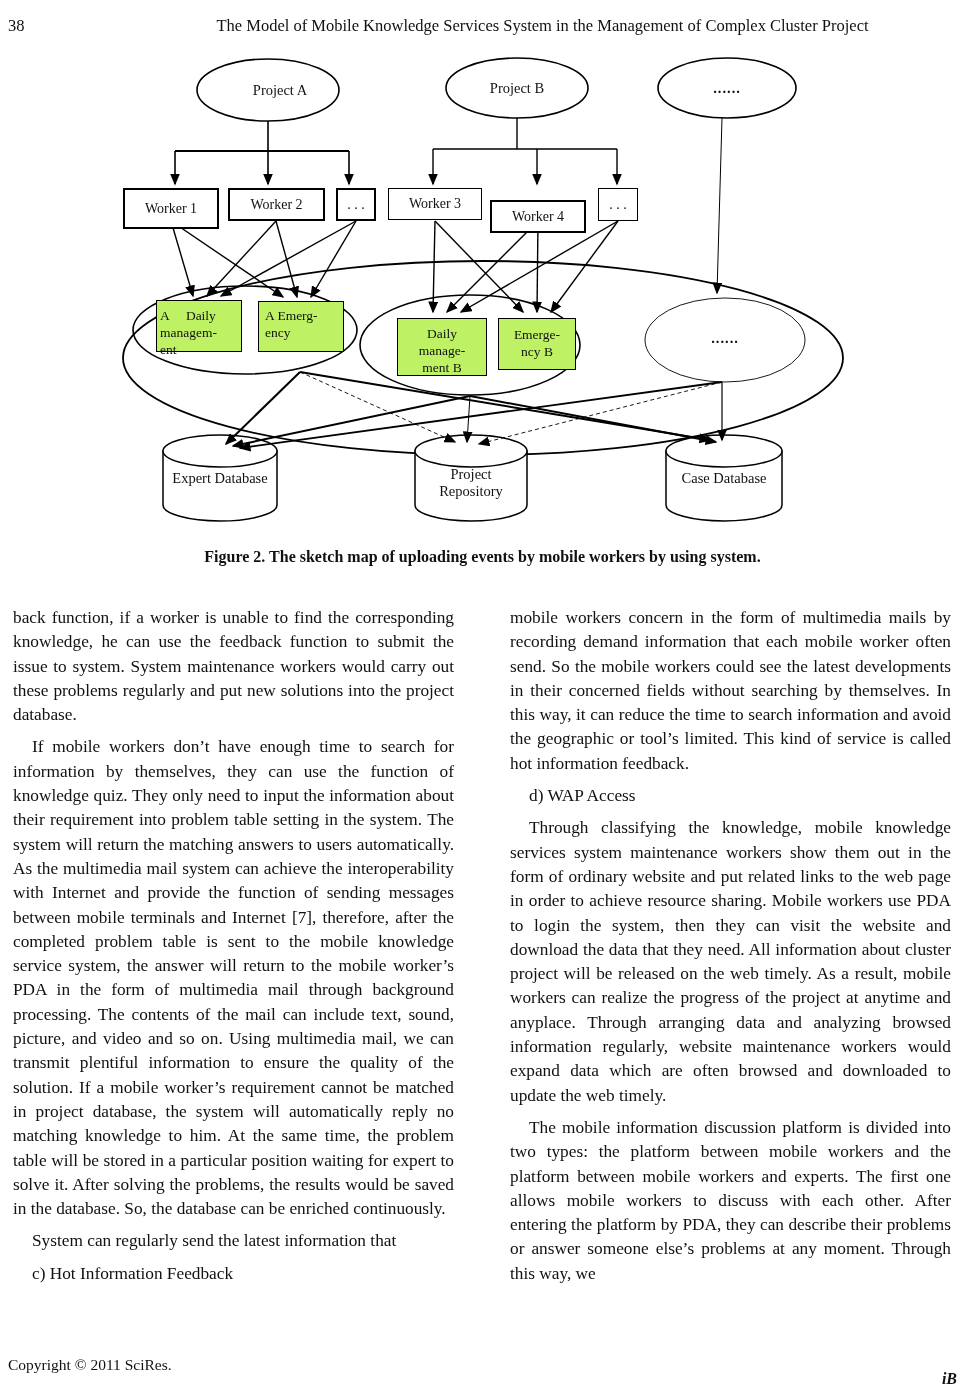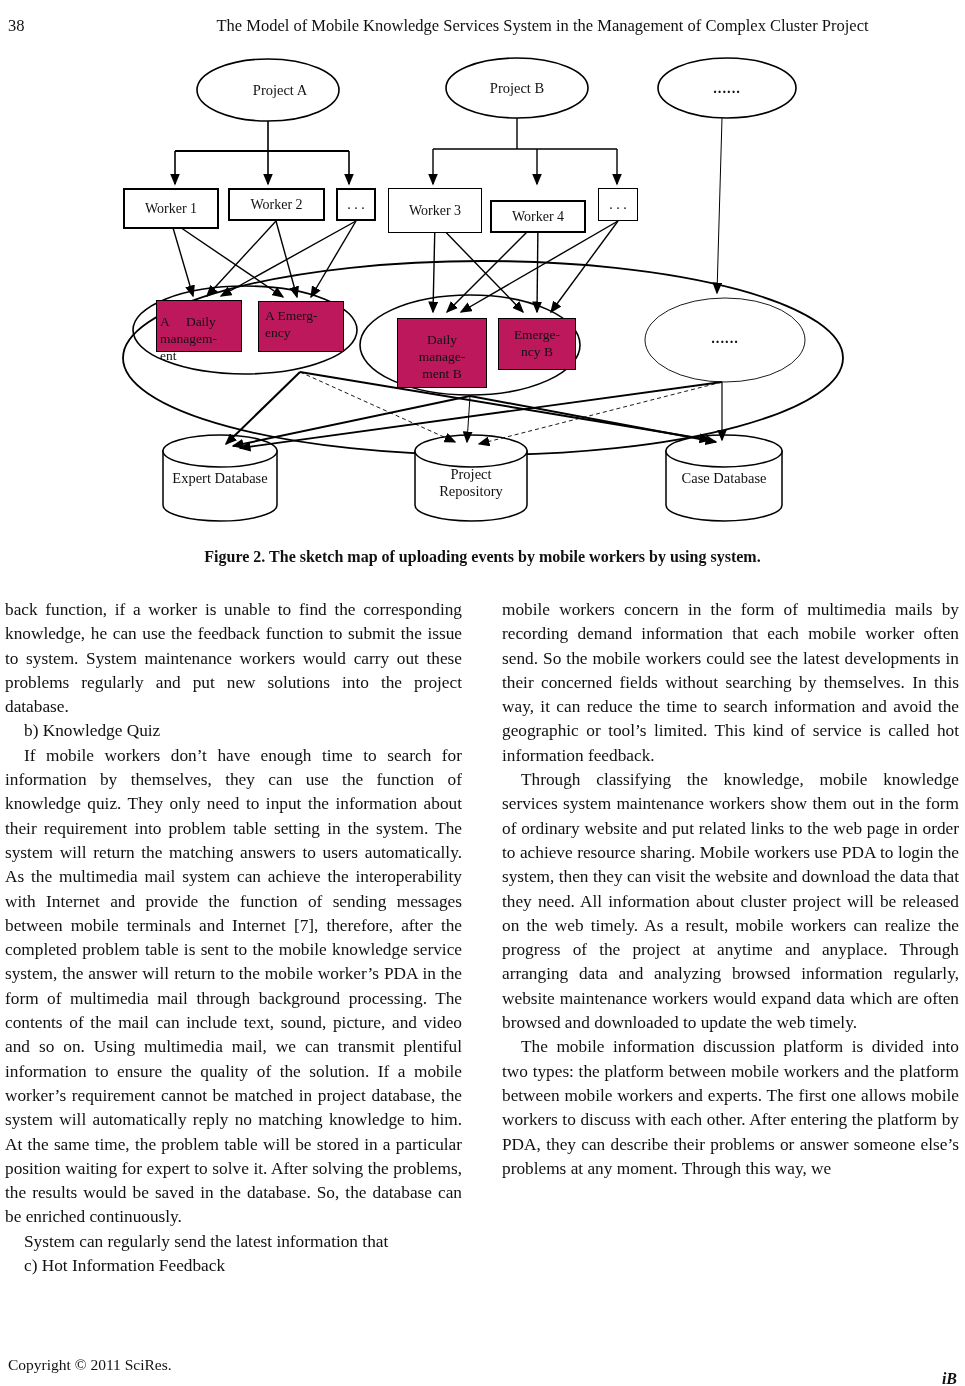--- a/index.html
+++ b/index.html
@@ -15,32 +15,32 @@
 
   
   .figure-wrap { position:absolute; top:45px; left:0; width:965px; height:545px; }
   .figure-wrap svg { position:absolute; left:0; top:0; }
   .flabel { position:absolute; transform:translate(-50%,-50%); white-space:nowrap;
             font-size:14.5px; text-align:center; }
   .dots { font-weight:bold; letter-spacing:1px; }
   .wbox { position:absolute; box-sizing:border-box; border:2px solid #000; background:#fff;
           display:flex; align-items:center; justify-content:center; font-size:14px; }
   .wbox.thin { border-width:1.4px; }
-  .evt { position:absolute; box-sizing:border-box; border:1.3px solid #000; background:#be185d;
-         font-size:13.5px; line-height:1.27; white-space:pre-wrap; padding:12px 3px; }
+  .evt { position:absolute; box-sizing:border-box; border:1.3px solid #000; background:#bef264;
+         font-size:13.5px; line-height:1.27; white-space:pre-wrap; padding:6px 3px; }
   .evt.center { text-align:center; }
   .dblabel { position:absolute; transform:translate(-50%,-50%); font-size:14.5px;
              text-align:center; white-space:pre-line; line-height:1.15; }
   .caption { position:absolute; left:0; right:0; top:503px; text-align:center;
              font-weight:bold; font-size:16px; }
 
   
   .columns { position:absolute; top:598px; left:5px; width:955px; display:flex; gap:40px; }
   .col { width:457px; font-size:17.3px; line-height:24.3px; text-align:justify; }
-  .col p { margin:0; }
+  .col p { margin:8px; }
   .col p.ind { text-indent:19px; }
 
   
   .footer { position:absolute; top:1356px; left:8px; right:8px; }
   .copyright { position:absolute; left:0; top:0; font-size:15.5px; }
   .journal-mark { position:absolute; right:0; top:14px; font-size:16px; font-weight:bold; font-style:italic; }
 </style>
 </head>
 <body>
 
@@ -127,54 +127,54 @@
       </g>
     </svg>
 
     <div class="flabel" style="left:280px; top:45px;">Project A</div>
     <div class="flabel" style="left:517px; top:43px;">Project B</div>
     <div class="flabel dots" style="left:727px; top:43px;">......</div>
 
     <div class="wbox" style="left:123px; top:143px; width:96px; height:41px;">Worker 1</div>
     <div class="wbox" style="left:228px; top:143px; width:97px; height:33px;">Worker 2</div>
     <div class="wbox" style="left:336px; top:143px; width:40px; height:33px;">. . .</div>
-    <div class="wbox thin" style="left:388px; top:143px; width:94px; height:45px;">Worker 3</div>
+    <div class="wbox thin" style="left:388px; top:143px; width:94px; height:32px;">Worker 3</div>
     <div class="wbox" style="left:490px; top:155px; width:96px; height:33px;text-align:right;">Worker 4</div>
     <div class="wbox thin" style="left:598px; top:143px; width:40px; height:33px;">. . .</div>
 
     <div class="evt" style="left:156px; top:255px; width:86px; height:52px;">A     Daily
 managem-
 ent</div>
     <div class="evt" style="left:258px; top:256px; width:86px; height:51px; padding-top:5px; padding-left:6px;">A Emerg-
 ency</div>
-    <div class="evt center" style="left:397px; top:273px; width:90px; height:70px;">Daily
+    <div class="evt center" style="left:397px; top:273px; width:90px; height:58px;">Daily
 manage-
 ment B</div>
     <div class="evt center" style="left:498px; top:273px; width:78px; height:52px; padding-top:7px;">Emerge-
 ncy B</div>
     <div class="flabel dots" style="left:725px; top:293px;">......</div>
 
     <div class="dblabel" style="left:220px; top:433px;">Expert Database</div>
     <div class="dblabel" style="left:471px; top:438px;">Project
 Repository</div>
     <div class="dblabel" style="left:724px; top:433px;">Case Database</div>
 
     <div class="caption">Figure 2. The sketch map of uploading events by mobile workers by using system.</div>
   </div>
 
   <div class="columns">
     <div class="col">
       <p>back function, if a worker is unable to find the corresponding knowledge, he can use the feedback function to submit the issue to system. System maintenance workers would carry out these problems regularly and put new solutions into the project database.</p>
-      <p class="ind">b) Knowledge Quiz</p>
       <p class="ind">If mobile workers don’t have enough time to search for information by themselves, they can use the function of knowledge quiz. They only need to input the information about their requirement into problem table setting in the system. The system will return the matching answers to users automatically. As the multimedia mail system can achieve the interoperability with Internet and provide the function of sending messages between mobile terminals and Internet [7], therefore, after the completed problem table is sent to the mobile knowledge service system, the answer will return to the mobile worker’s PDA in the form of multimedia mail through background processing. The contents of the mail can include text, sound, picture, and video and so on. Using multimedia mail, we can transmit plentiful information to ensure the quality of the solution. If a mobile worker’s requirement cannot be matched in project database, the system will automatically reply no matching knowledge to him. At the same time, the problem table will be stored in a particular position waiting for expert to solve it. After solving the problems, the results would be saved in the database. So, the database can be enriched continuously.</p>
       <p class="ind">System can regularly send the latest information that</p>
       <p class="ind">c) Hot Information Feedback</p>
     </div>
     <div class="col">
       <p>mobile workers concern in the form of multimedia mails by recording demand information that each mobile worker often send. So the mobile workers could see the latest developments in their concerned fields without searching by themselves. In this way, it can reduce the time to search information and avoid the geographic or tool’s limited. This kind of service is called hot information feedback.</p>
+      <p class="ind">d) WAP Access</p>
       <p class="ind">Through classifying the knowledge, mobile knowledge services system maintenance workers show them out in the form of ordinary website and put related links to the web page in order to achieve resource sharing. Mobile workers use PDA to login the system, then they can visit the website and download the data that they need. All information about cluster project will be released on the web timely. As a result, mobile workers can realize the progress of the project at anytime and anyplace. Through arranging data and analyzing browsed information regularly, website maintenance workers would expand data which are often browsed and downloaded to update the web timely.</p>
       <p class="ind">The mobile information discussion platform is divided into two types: the platform between mobile workers and the platform between mobile workers and experts. The first one allows mobile workers to discuss with each other. After entering the platform by PDA, they can describe their problems or answer someone else’s problems at any moment. Through this way, we</p>
     </div>
   </div>
 
   <div class="footer">
     <span class="copyright">Copyright © 2011 SciRes.</span>
     <span class="journal-mark">iB</span>
   </div>
 

